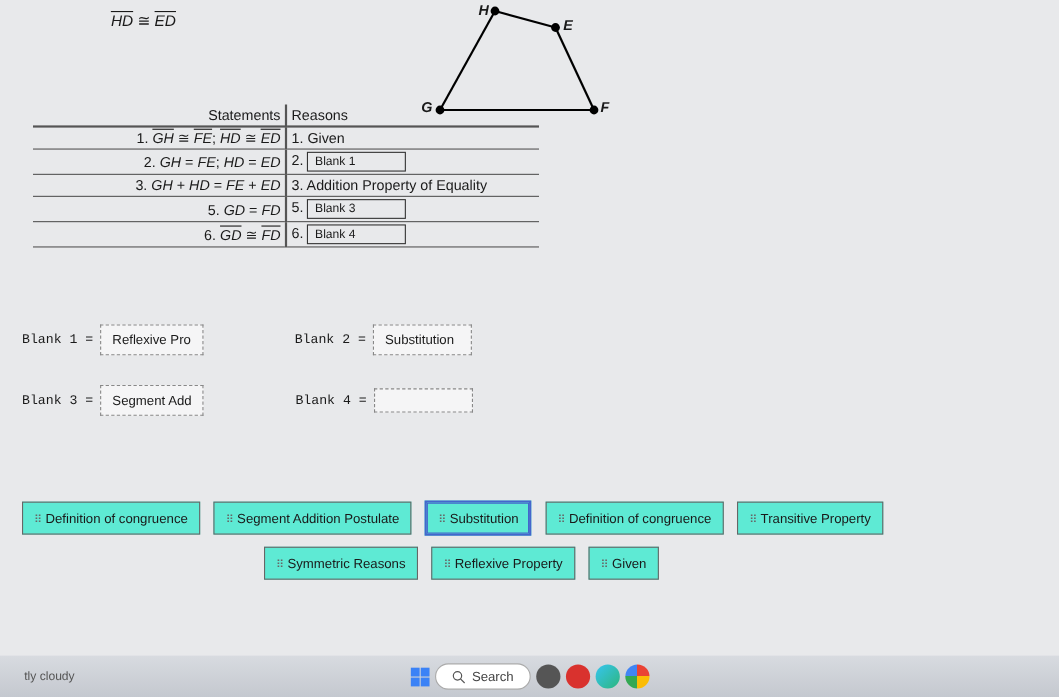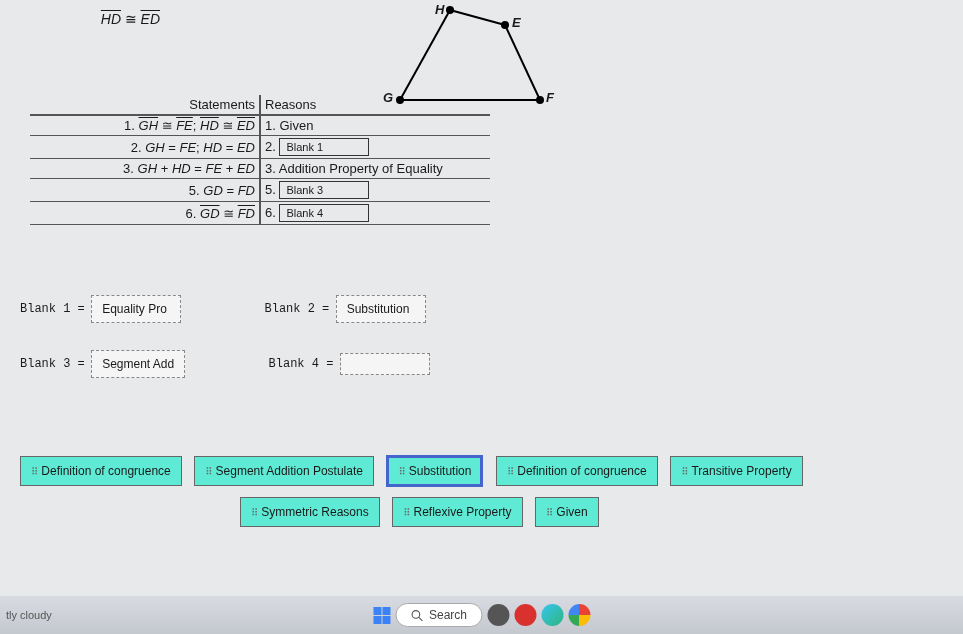--- a/index.html
+++ b/index.html
@@ -32,21 +32,21 @@
 .answers .col2{ display:inline-block; margin-left:80px;}
 
 .wordbank { position:absolute; left:20px; top:455px; width:930px; }
 .wbank-row{ text-align:left; margin-bottom:10px;}
 .wbank-row.second{ padding-left:220px;}
 .chip { display:inline-block; border:1px solid #666; padding:7px 10px; margin-right:8px; background:#5eead4; font-size:12px; cursor:move;}
 .chip.selected{ border:2px solid #4466cc; box-shadow:0 0 0 1px #4466cc inset;}
 .chip::before{ content:"⠿"; font-size:10px; margin-right:5px; color:#666; letter-spacing:-2px;}
 
 .taskbar { position:absolute; left:0; bottom:0; width:100%; height:38px; background:linear-gradient(#d8dbe0,#c4c8cf); display:flex; align-items:center; }
-.taskbar .weather{ font-size:11px; color:#555; padding-left:6px;}
+.taskbar .weather{ font-size:11px; color:#555; padding-left:22px;}
 .taskbar .center{ position:absolute; left:50%; transform:translateX(-50%); display:flex; align-items:center; gap:5px;}
 .taskbar .search{ display:flex; align-items:center; gap:6px; background:#fff; border-radius:16px; padding:4px 14px; font-size:12px; color:#444; border:1px solid #aaa;}
 .winlogo{ display:grid; grid-template-columns:8px 8px; grid-template-rows:8px 8px; gap:1px;}
 .winlogo span{background:#3b82f6;}
 .ticon{ width:22px;height:22px;border-radius:50%; display:inline-block;}
 </style>
 </head>
 <body>
 <div class="page">
 
@@ -101,21 +101,21 @@
     <td class="stmt">6. <span class="ov it">GD</span> ≅ <span class="ov it">FD</span></td>
     <td class="reas"><span>6.</span> <span class="blankbox">Blank 4</span></td>
   </tr>
 </tbody>
       </table>
 </div>
 
 <div class="answers">
   <div class="ansrow">
     <span class="anslabel">Blank 1 =</span>
-    <span class="dropzone filled">Equality Pro</span>
+    <span class="dropzone filled">Reflexive Pro</span>
     <span class="col2">
       <span class="anslabel">Blank 2 =</span>
       <span class="dropzone filled">Substitution</span>
     </span>
   </div>
   <div class="ansrow">
     <span class="anslabel">Blank 3 =</span>
     <span class="dropzone filled">Segment Add</span>
     <span class="col2">
       <span class="anslabel">Blank 4 =</span>

